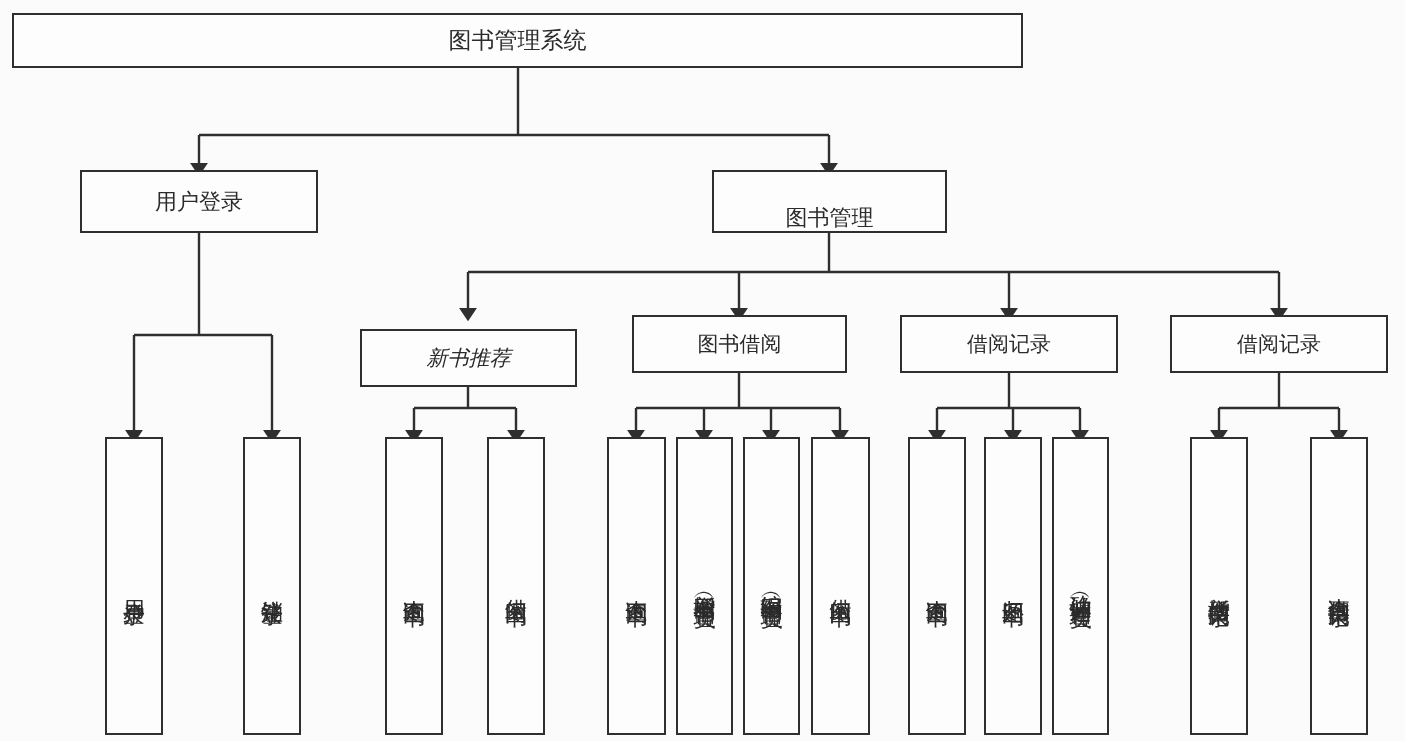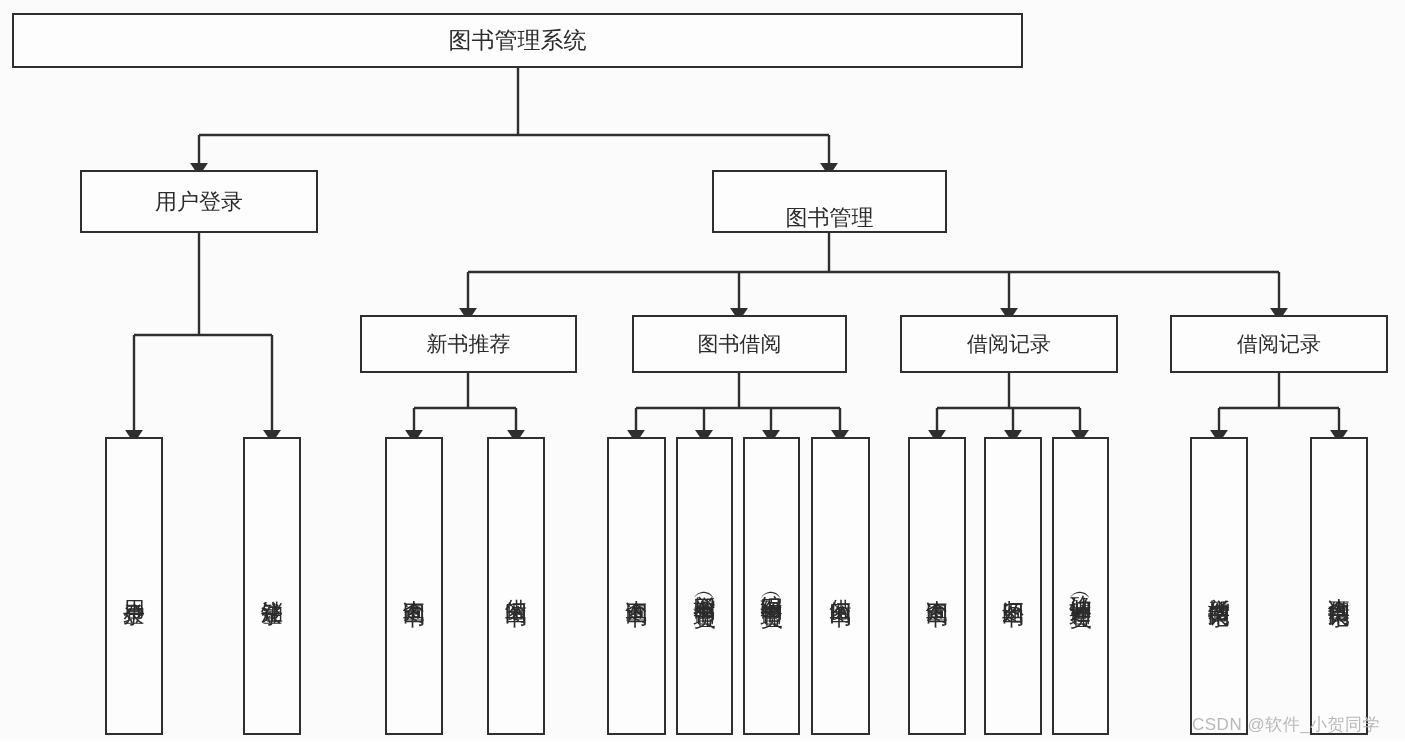--- a/index.html
+++ b/index.html
@@ -113,21 +113,21 @@
   <div id="node-layer">
       <div class="node-box level-root" style="left: 12px; top: 13px; width: 1011px; height: 55px;">
         <span class="node-label">图书管理系统</span>
       </div>
       <div class="node-box level-1" style="left: 80px; top: 170px; width: 238px; height: 63px;">
         <span class="node-label">用户登录</span>
       </div>
       <div class="node-box level-1" style="left: 712px; top: 170px; width: 235px; height: 63px; align-items: flex-end;">
         <span class="node-label">图书管理</span>
       </div>
-      <div class="node-box level-2" style="left: 360px; top: 315px; width: 217px; height: 58px;">
+      <div class="node-box level-2" style="left: 360px; top: 329px; width: 217px; height: 58px; font-style: italic;">
         <span class="node-label">新书推荐</span>
       </div>
       <div class="node-box level-2" style="left: 632px; top: 315px; width: 215px; height: 58px;">
         <span class="node-label">图书借阅</span>
       </div>
       <div class="node-box level-2" style="left: 900px; top: 315px; width: 218px; height: 58px;">
         <span class="node-label">借阅记录</span>
       </div>
       <div class="node-box level-2" style="left: 1170px; top: 315px; width: 218px; height: 58px;">
         <span class="node-label">借阅记录</span>
@@ -166,15 +166,14 @@
         <span class="node-label">确认归还（管理员）</span>
       </div>
       <div class="node-box level-leaf" style="left: 1190px; top: 437px; width: 58px; height: 298px;">
         <span class="node-label">新增借阅记录</span>
       </div>
       <div class="node-box level-leaf" style="left: 1310px; top: 437px; width: 58px; height: 298px;">
         <span class="node-label">查询借阅记录</span>
       </div>
     </div>
 
-  <div id="watermark" style="left: 1192px; top: 713px; color: rgb(185, 185, 185);">CSDN @软件_小贺同学</div>
 
 </div>
 
 </body></html>

